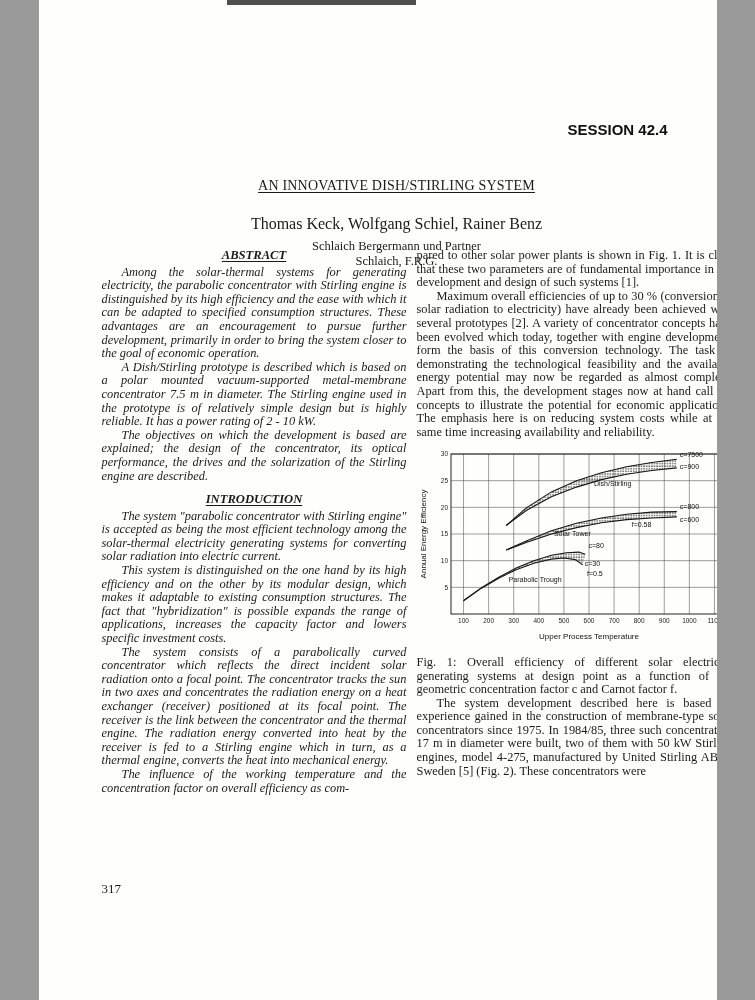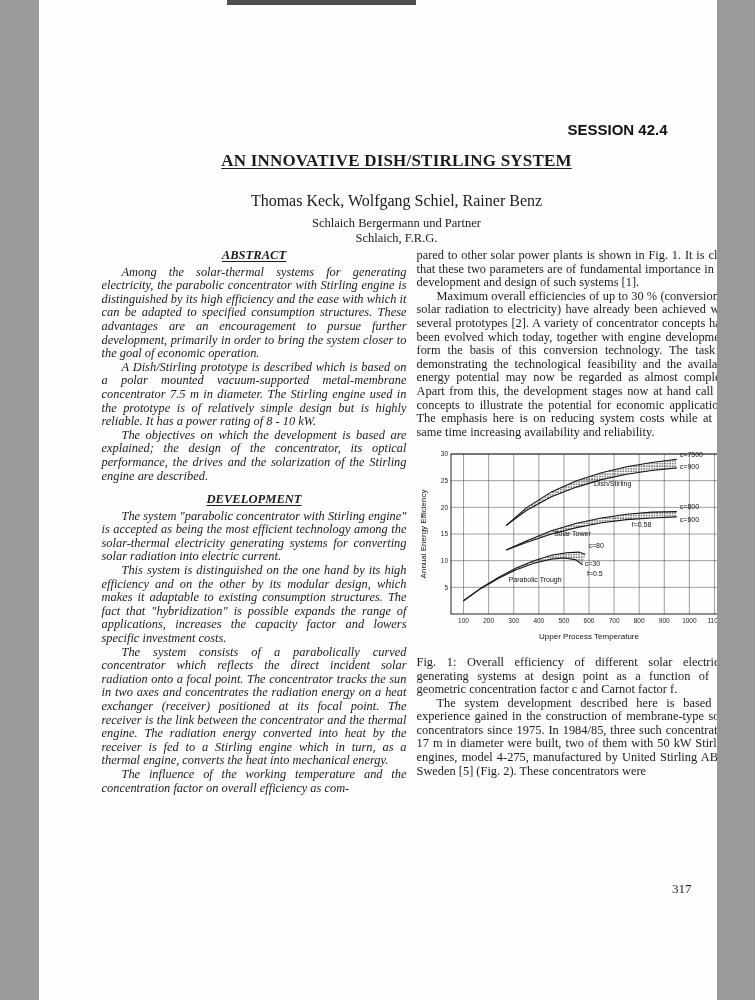--- a/index.html
+++ b/index.html
@@ -8,33 +8,33 @@
     position:relative; width:678px; height:1000px; margin:0 auto;
     background:#fefefd; color:#1b1b1b;
     font-family:"Liberation Serif", serif; overflow:hidden;
   }
   .scan-bar{ position:absolute; left:188px; top:0; width:189px; height:5px; background:#4f4f4f; }
   .session{
     position:absolute; left:529px; top:121px;
     font-family:"Liberation Sans", sans-serif; font-weight:bold; font-size:15px; color:#101010;
   }
   .front{ position:absolute; left:63px; top:151px; width:590px; text-align:center; }
-  .title{ font-size:17px; font-weight:bold; text-decoration:underline; text-underline-offset:2px; letter-spacing:.2px; }
+  .title{ font-size:14px; font-weight:normal; text-decoration:underline; text-underline-offset:2px; letter-spacing:.2px;margin-top:27px; }
   .authors{ margin-top:21px; font-size:16px; }
   .affil{ margin-top:6px; font-size:12.5px; line-height:1.18; }
   .col{ position:absolute; top:249px; font-size:12.4px; line-height:13.6px; text-align:justify; color:#1b1b1b; }
   .col-left{ left:63px; width:305px;font-style:italic; }
   .col-right{ left:378px; width:316px; }
   .heading{ text-align:center; font-weight:bold; font-size:12.6px; text-decoration:underline; text-underline-offset:2px; margin:10px 0 3px 0; }
   .heading.first{ margin-top:0; }
   .col p{ text-indent:20px; }
   .col p.no-indent{ text-indent:0; }
   .figure{ margin:8px 0 5px 0; }
   .caption{ text-indent:0; }
-  .pagenum{ position:absolute; left:63px; top:881px; width:590px; text-align:right; font-size:13px; }
+  .pagenum{ position:absolute; left:63px; top:881px; width:590px; text-align:left; font-size:13px; }
   
   .grid{ stroke:#4d4d4d; stroke-width:0.55; }
   .frame{ fill:none; stroke:#222; stroke-width:1; }
   .curve{ fill:none; stroke:#161616; stroke-width:1.1; }
   .tick{ font:6.5px "Liberation Sans", sans-serif; fill:#222; }
   .ann{ font:7px "Liberation Sans", sans-serif; fill:#111; }
   .axis-label{ font:8px "Liberation Sans", sans-serif; fill:#111; }
 </style>
 </head>
 <body>
@@ -49,24 +49,24 @@
     <div class="authors">Thomas Keck, Wolfgang Schiel, Rainer Benz</div>
     <div class="affil">
       <div>Schlaich Bergermann und Partner</div>
       <div>Schlaich, F.R.G.</div>
     </div>
   </div>
 
   <div class="col col-left">
     <div class="heading first">ABSTRACT</div>
     <p>Among the solar-thermal systems for generating electricity, the parabolic concentrator with Stirling engine is distinguished by its high efficiency and the ease with which it can be adapted to specified consumption structures. These advantages are an encouragement to pursue further development, primarily in order to bring the system closer to the goal of economic operation.</p>
-    <p>A Dish/Stirling prototype is described which is based on a polar mounted vacuum-supported metal-membrane concentrator 7.5 m in diameter. The Stirling engine used in the prototype is of relatively simple design but is highly reliable. It has a power rating of 8 - 10 kW.</p>
+    <p>A Dish/Stirling prototype is described which is based on a polar mounted vacuum-supported metal-membrane concentrator 7.5 m in diameter. The Stirling engine used in the prototype is of relatively simple design but is highly reliable. It has a power rating of 2 - 10 kW.</p>
     <p>The objectives on which the development is based are explained; the design of the concentrator, its optical performance, the drives and the solarization of the Stirling engine are described.</p>
 
-    <div class="heading">DEVELOPMENT</div>
+    <div class="heading">INTRODUCTION</div>
     <p>The system "parabolic concentrator with Stirling engine" is accepted as being the most efficient technology among the solar-thermal electricity generating systems for converting solar radiation into electric current.</p>
     <p>This system is distinguished on the one hand by its high efficiency and on the other by its modular design, which makes it adaptable to existing consumption structures. The fact that "hybridization" is possible expands the range of applications, increases the capacity factor and lowers specific investment costs.</p>
     <p>The system consists of a parabolically curved concentrator which reflects the direct incident solar radiation onto a focal point. The concentrator tracks the sun in two axes and concentrates the radiation energy on a heat exchanger (receiver) positioned at its focal point. The receiver is the link between the concentrator and the thermal engine. The radiation energy converted into heat by the receiver is fed to a Stirling engine which in turn, as a thermal engine, converts the heat into mechanical energy.</p>
     <p>The influence of the working temperature and the concentration factor on overall efficiency as com-</p>
   </div>
 
   <div class="col col-right">
     <p class="no-indent">pared to other solar power plants is shown in Fig. 1. It is clear that these two parameters are of fundamental importance in the development and design of such systems [1].</p>
     <p>Maximum overall efficiencies of up to 30 % (conversion of solar radiation to electricity) have already been achieved with several prototypes [2]. A variety of concentrator concepts have been evolved which today, together with engine development, form the basis of this conversion technology. The task of demonstrating the technological feasibility and the available energy potential may now be regarded as almost complete. Apart from this, the development stages now at hand call for concepts to illustrate the potential for economic applications. The emphasis here is on reducing system costs while at the same time increasing availability and reliability.</p>
 

